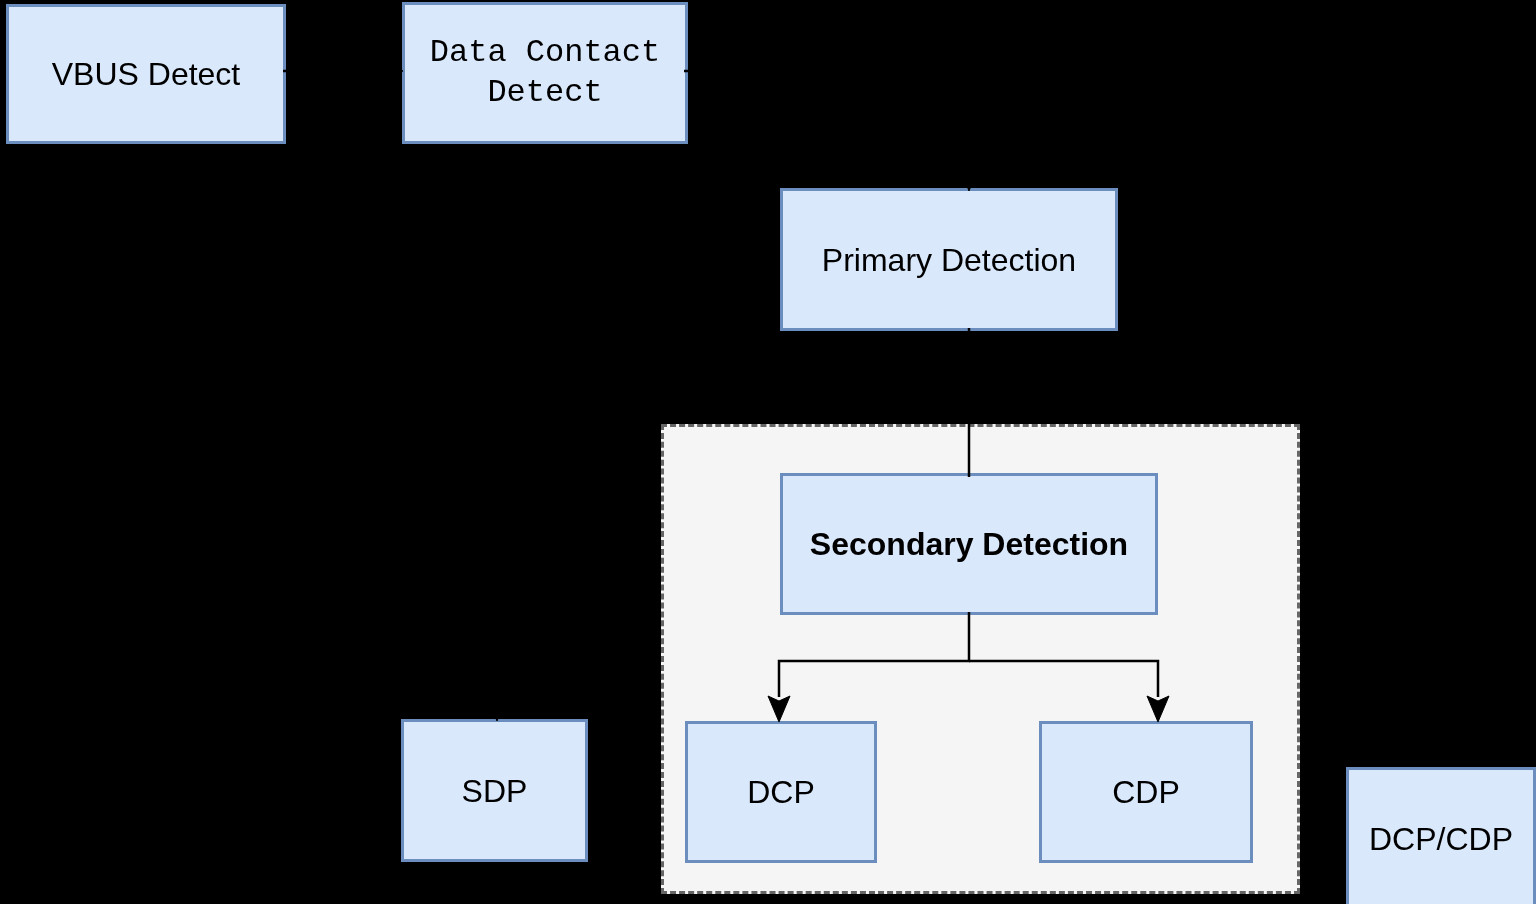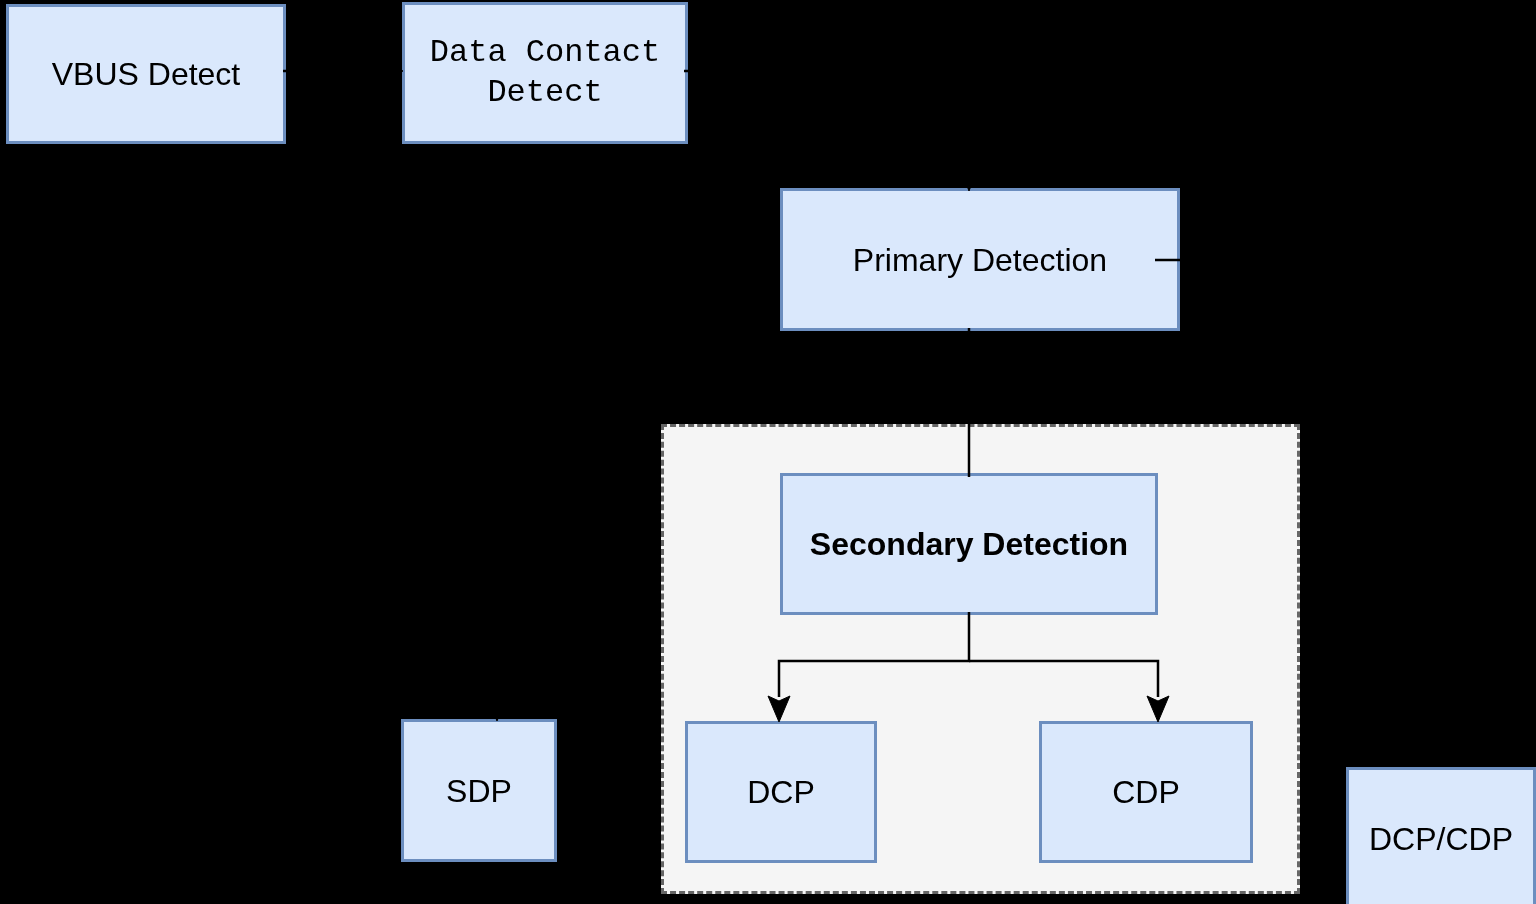--- a/index.html
+++ b/index.html
@@ -35,23 +35,23 @@
     position: absolute;
     box-sizing: border-box;
     left: 661px; top: 424px;
     width: 639px; height: 470px;
     background: #f5f5f5;
     border: 3px dashed #666666;
     z-index: 1;
   }
   #vbus      { left: 6px;    top: 4px;   width: 280px; height: 140px; }
   #dcd       { left: 402px;  top: 2px;   width: 286px; height: 142px; font-family: Liberation Mono, monospace; }
-  #primary   { left: 780px;  top: 188px; width: 400px; height: 143px; }
+  #primary   { left: 780px;  top: 188px; width: 338px; height: 143px; }
   #secondary { left: 780px;  top: 473px; width: 378px; height: 142px; font-weight: bold; }
-  #sdp       { left: 401px;  top: 719px; width: 156px; height: 143px; }
+  #sdp       { left: 401px;  top: 719px; width: 187px; height: 143px; }
   #dcp       { left: 685px;  top: 721px; width: 192px; height: 142px; }
   #cdp       { left: 1039px; top: 721px; width: 214px; height: 142px; }
   #dcpcdp    { left: 1346px; top: 719px; width: 190px; height: 143px; margin-top: 48px; }
   #edges-svg {
     position: absolute;
     left: 0; top: 0;
     width: 1536px; height: 904px;
     z-index: 3;
     pointer-events: none;
   }

